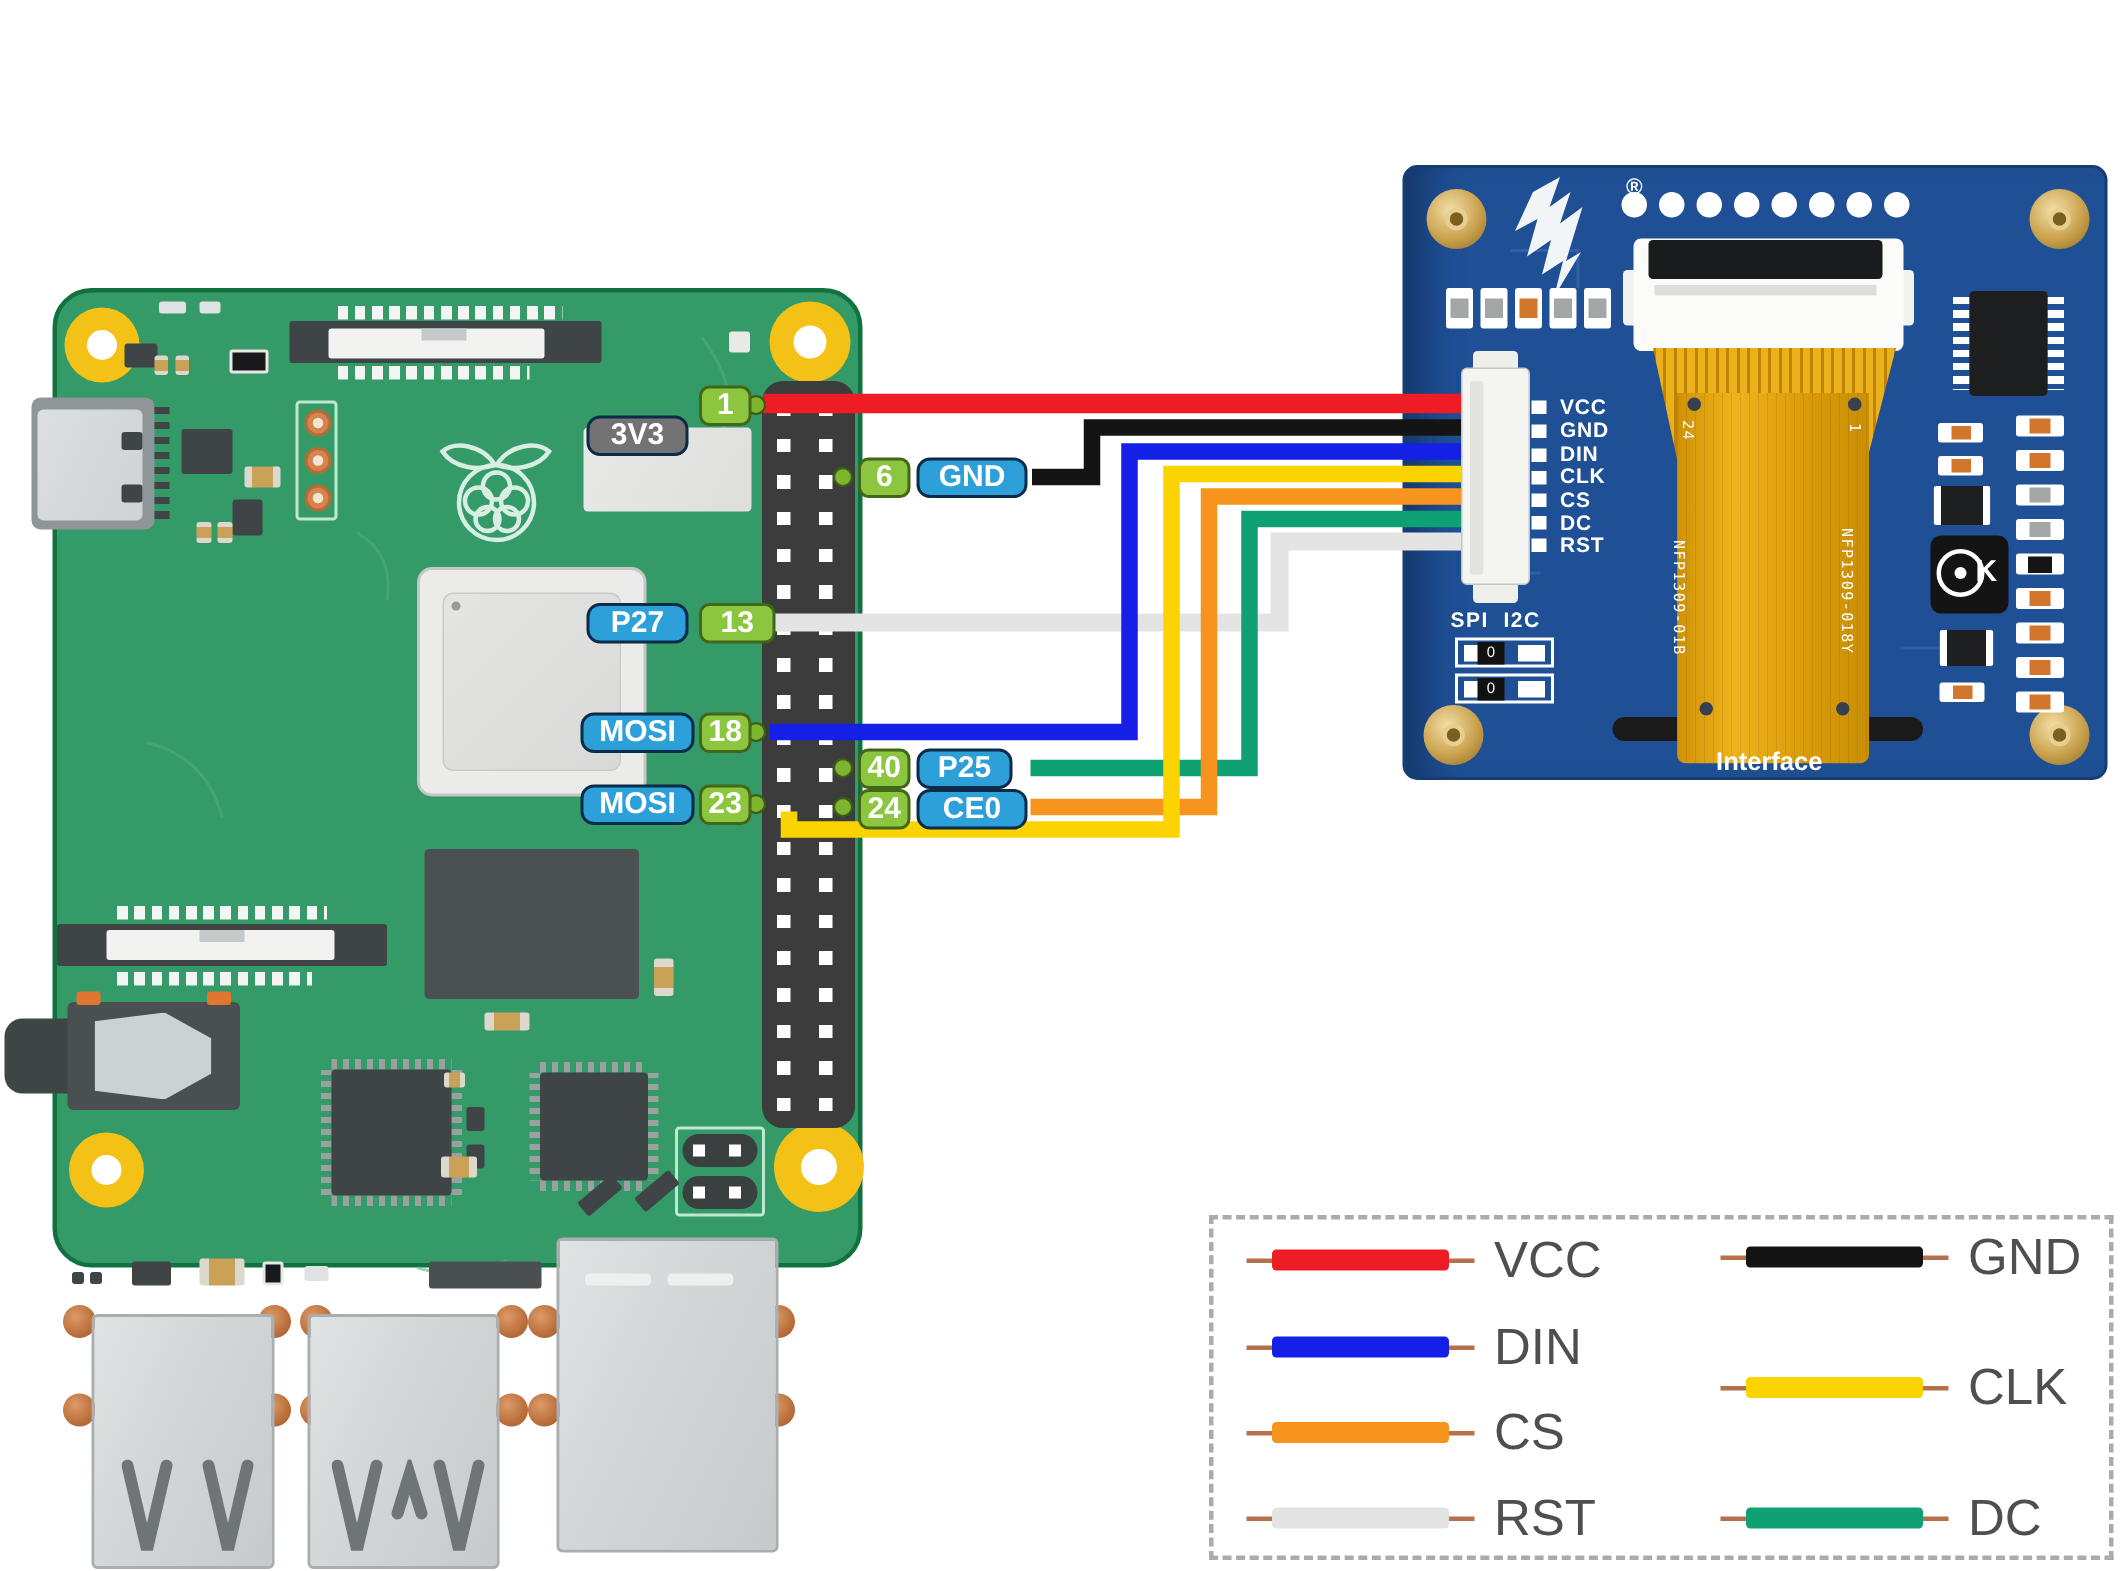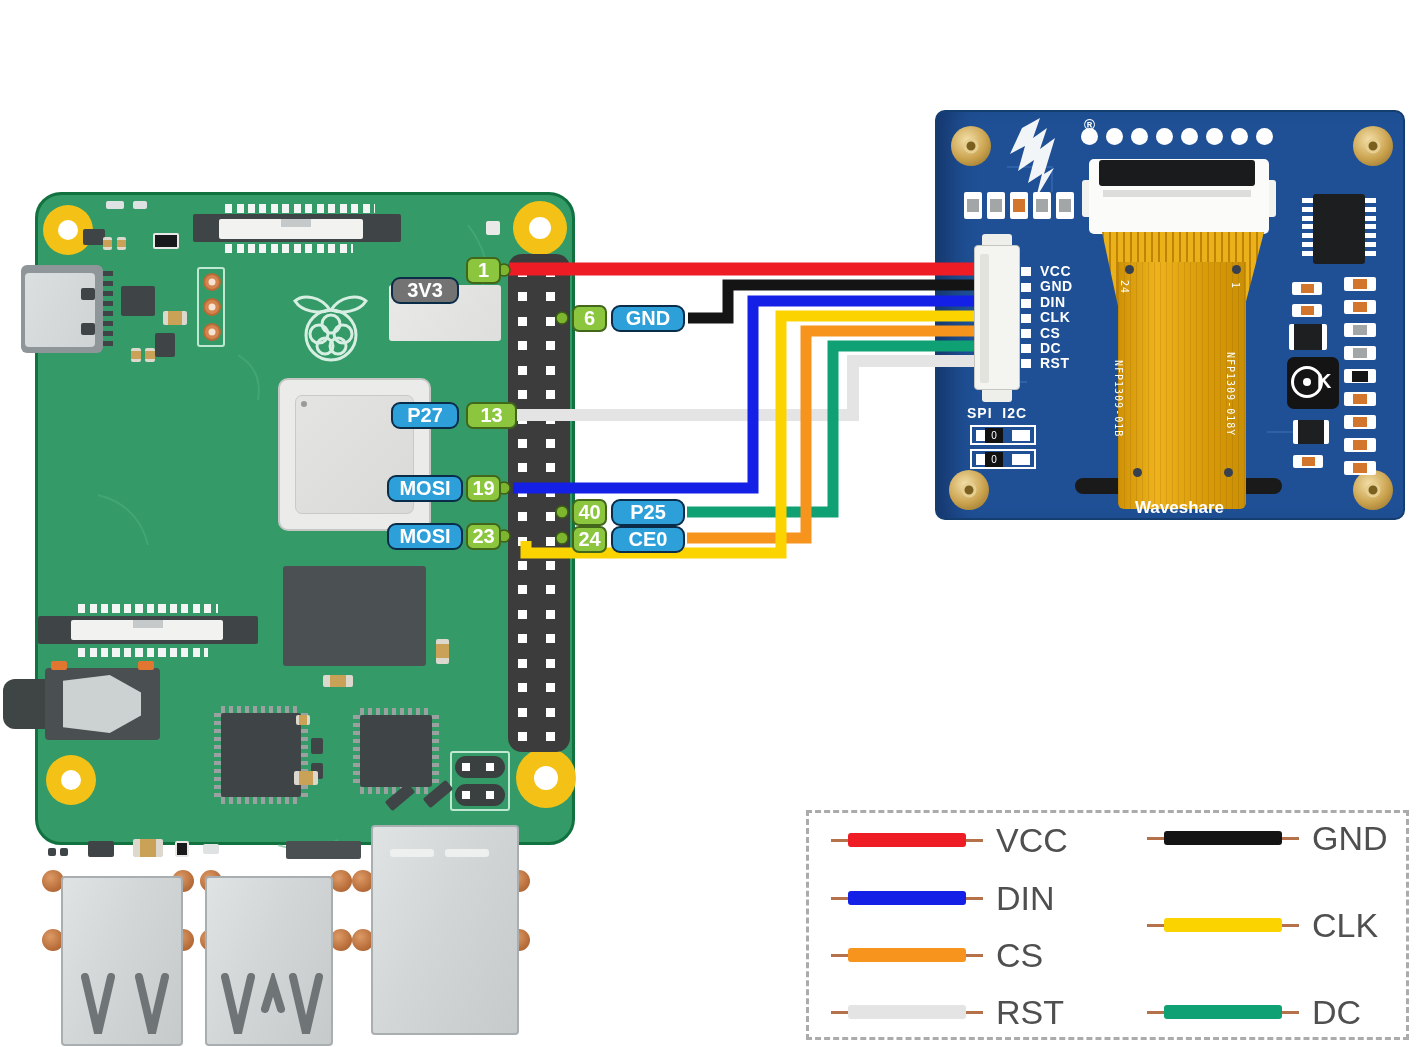--- a/index.html
+++ b/index.html
@@ -278,21 +278,21 @@
     <div class="abs flexbody" style="left:181px;top:150px;width:128px;height:247px"></div>
     <div class="abs" style="left:188px;top:153px;width:9px;height:9px;border-radius:50%;background:#37404f"></div>
     <div class="abs" style="left:295px;top:153px;width:9px;height:9px;border-radius:50%;background:#37404f"></div>
     <div class="abs" style="left:196px;top:356px;width:9px;height:9px;border-radius:50%;background:#37404f"></div>
     <div class="abs" style="left:287px;top:356px;width:9px;height:9px;border-radius:50%;background:#37404f"></div>
     <div class="abs vtext" style="left:182px;top:168px">24</div>
     <div class="abs vtext" style="left:293px;top:170px">1</div>
     <div class="abs vtext" style="left:176px;top:248px;height:130px">NFP1309-01B</div>
     <div class="abs vtext" style="left:288px;top:240px;height:140px">NFP1309-018Y</div>
 
-    <div class="abs oledtxt" style="left:160px;top:386px;width:165px;text-align:center;font-size:17px">Waveshare</div>
+    <div class="abs oledtxt" style="left:160px;top:386px;width:165px;text-align:center;font-size:17px">Interface</div>
 
     <div class="abs res" style="left:27px;top:80px;width:18px;height:27px">
         <i class="bgr" style="width:12px;height:13px"></i>
       </div>
     <div class="abs res" style="left:50px;top:80px;width:18px;height:27px">
         <i class="bgr" style="width:12px;height:13px"></i>
       </div>
     <div class="abs res" style="left:73px;top:80px;width:18px;height:27px">
         <i class="bo" style="width:12px;height:13px"></i>
       </div>
@@ -418,24 +418,24 @@
   <div class="abs pill" style="left: 391px; top: 257px; width: 68px; z-index: 4; background: #737373; margin-top: 20px;">3V3</div>
   <div class="abs num" style="left: 466px; top: 257px; width: 35px; z-index: 4; background: rgb(140, 198, 63);">1</div>
 
   <div class="abs num" style="left: 572px; top: 305px; width: 35px; z-index: 4; background: rgb(140, 198, 63);">6</div>
   <div class="abs pill" style="left: 611px; top: 305px; width: 74px; z-index: 4; background: rgb(45, 159, 217);">GND</div>
 
   <div class="abs pill" style="left: 391px; top: 402px; width: 68px; z-index: 4; background: rgb(45, 159, 217);">P27</div>
   <div class="abs num" style="left: 466px; top: 402px; width: 51px; z-index: 4; background: rgb(140, 198, 63);">13</div>
 
   <div class="abs pill" style="left: 387px; top: 475px; width: 76px; z-index: 4; background: rgb(45, 159, 217);">MOSI</div>
-  <div class="abs num" style="left: 466px; top: 475px; width: 35px; z-index: 4; background: rgb(140, 198, 63);">19</div>
+  <div class="abs num" style="left: 466px; top: 475px; width: 35px; z-index: 4; background: rgb(140, 198, 63);">18</div>
 
   <div class="abs num" style="left: 572px; top: 499px; width: 35px; z-index: 4; background: rgb(140, 198, 63);">40</div>
-  <div class="abs pill" style="left: 611px; top: 499px; width: 74px; z-index: 4; background: rgb(45, 159, 217);">P25</div>
+  <div class="abs pill" style="left: 611px; top: 499px; width: 64px; z-index: 4; background: rgb(45, 159, 217);">P25</div>
 
   <div class="abs pill" style="left: 387px; top: 523px; width: 76px; z-index: 4; background: rgb(45, 159, 217);">MOSI</div>
   <div class="abs num" style="left: 466px; top: 523px; width: 35px; z-index: 4; background: rgb(140, 198, 63); text-align: center;">23</div>
 
   <div class="abs num" style="left: 572px; top: 526px; width: 35px; z-index: 4; background: rgb(140, 198, 63);">24</div>
   <div class="abs pill" style="left: 611px; top: 526px; width: 74px; z-index: 4; background: rgb(45, 159, 217);">CE0</div>
 
   <div class="abs legend" style="left:806px;top:810px;width:603px;height:230px"></div>
 
   <div class="abs legitem" style="left:831px;top:820px;height:40px">

